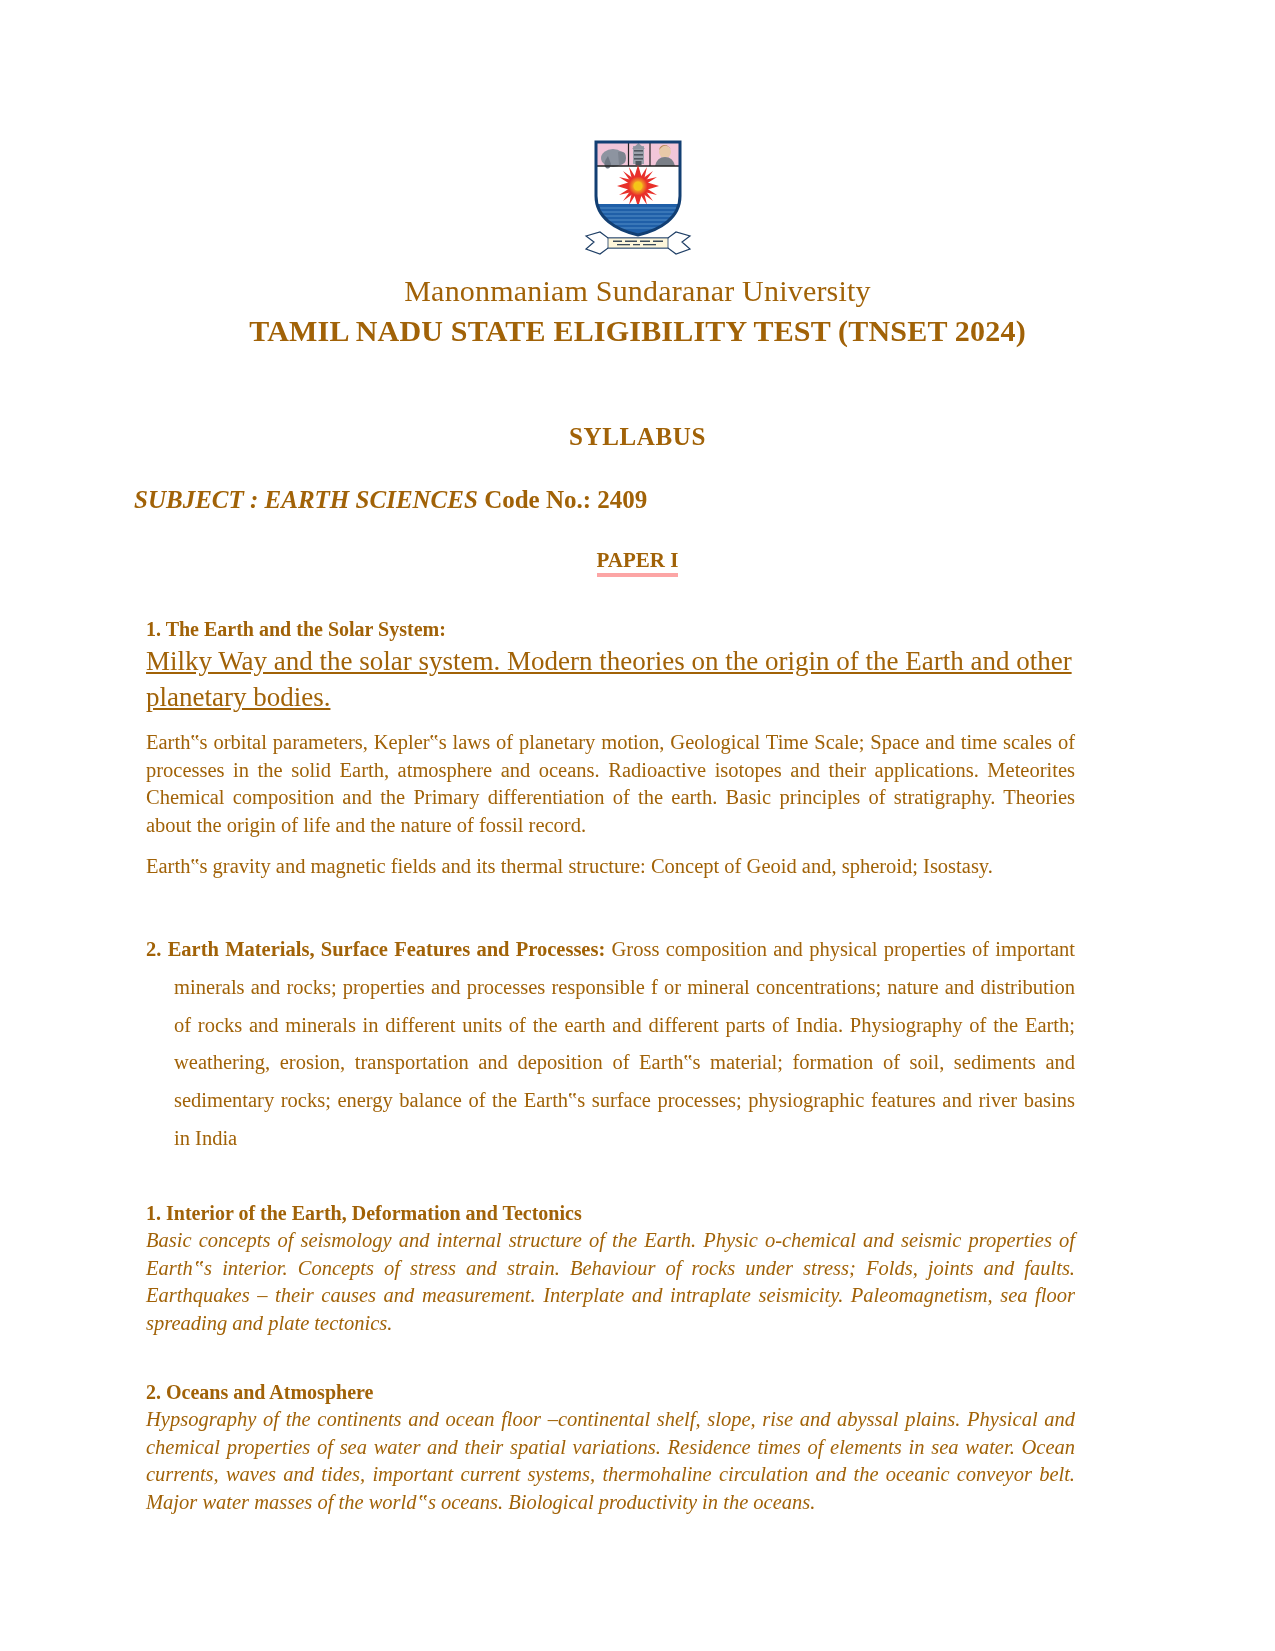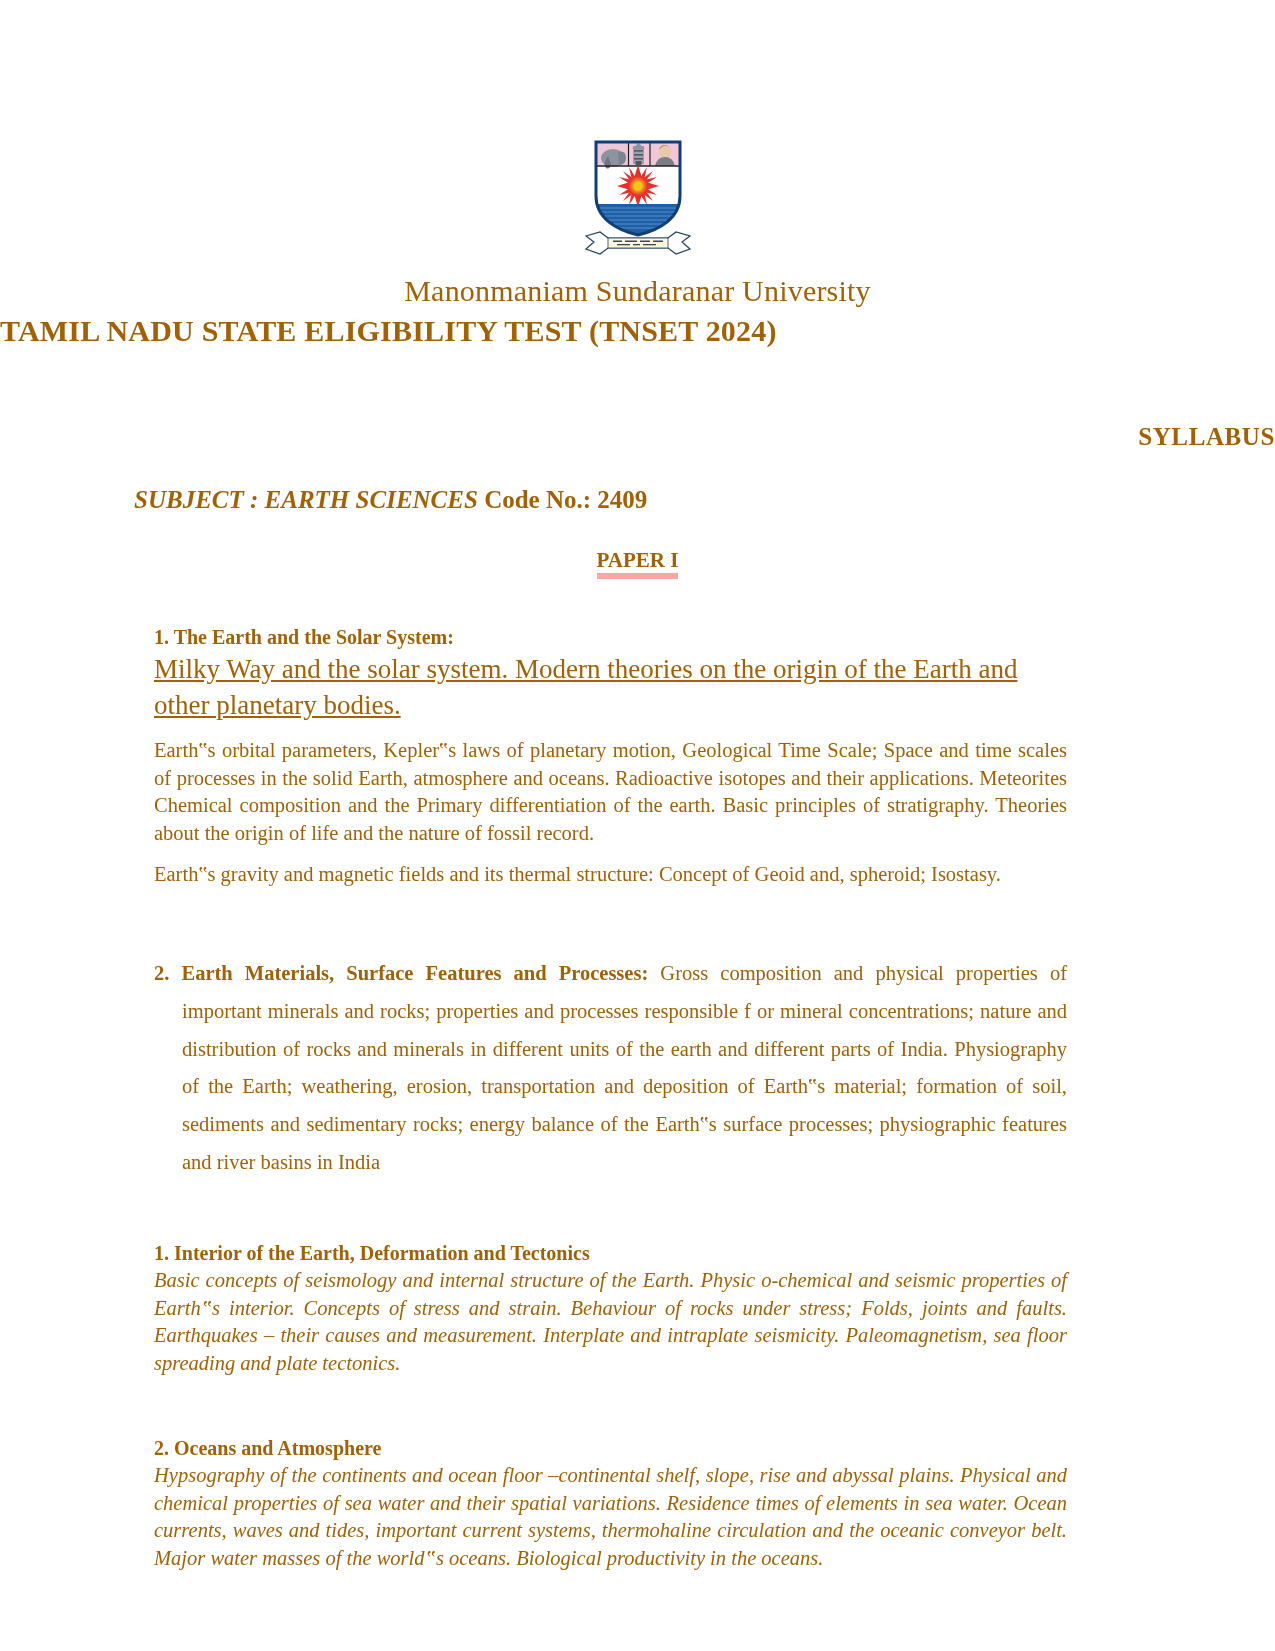--- a/index.html
+++ b/index.html
@@ -56,32 +56,32 @@
     text-align: center;
     font-size: 30px;
     line-height: 1.15;
     letter-spacing: 0.2px;
   }
   .exam-title {
     position: absolute;
     top: 314px;
     left: 0;
     width: 100%;
-    text-align: left;
+    text-align: center;
     font-weight: bold;
     font-size: 30px;
     line-height: 1.15;
     letter-spacing: 0.2px;
   }
   .syllabus-title {
     position: absolute;
     top: 423px;
     left: 0;
     width: 100%;
-    text-align: right;
+    text-align: center;
     font-weight: bold;
     font-size: 25px;
     letter-spacing: 0.6px;
   }
 
   .subject-row {
     position: absolute;
     top: 486px;
     left: 134px;
     width: 1010px;
@@ -100,34 +100,34 @@
   .paper-title {
     position: absolute;
     top: 548px;
     left: 0;
     width: 100%;
     text-align: center;
     font-weight: bold;
     font-size: 21px;
   }
   .paper-title span {
-    border-bottom: 6px solid #fca5a5;
+    border-bottom: 4px solid #fca5a5;
     padding-bottom: 1px;
   }
 
   
   .content {
     position: absolute;
     top: 608px;
     left: 138px;
     width: 945px;
     font-size: 20.5px;
   }
   .sec {
-    margin: 16px;
+    margin: 8px;
   }
   .sec-head {
     font-weight: bold;
     font-size: 20px;
     margin: 0 0 1px 0;
     line-height: 1.30;
   }
   .gap-sm { height: 14px; }
   .gap-md { height: 26px; }
   .gap-lg { height: 34px; }

